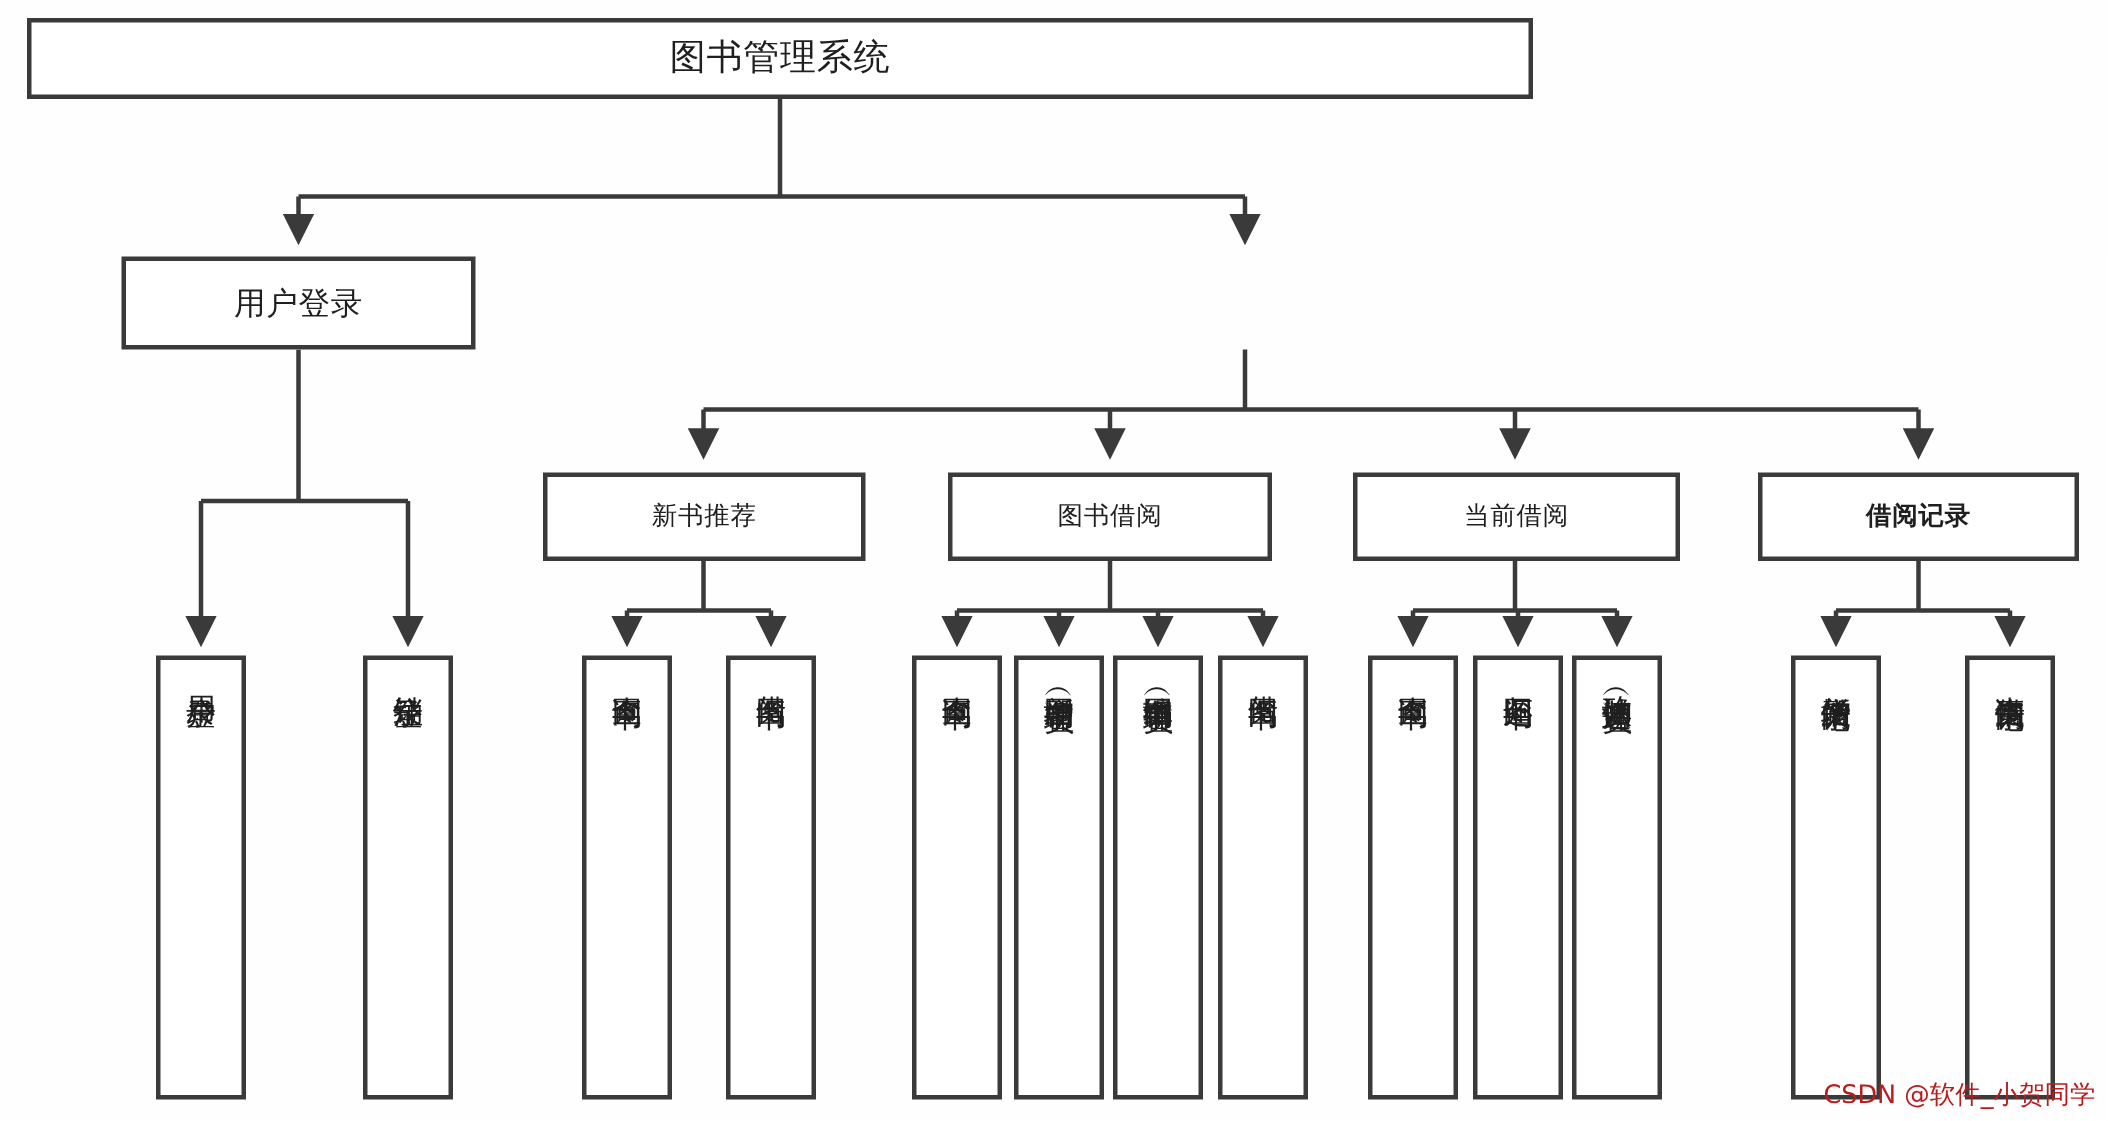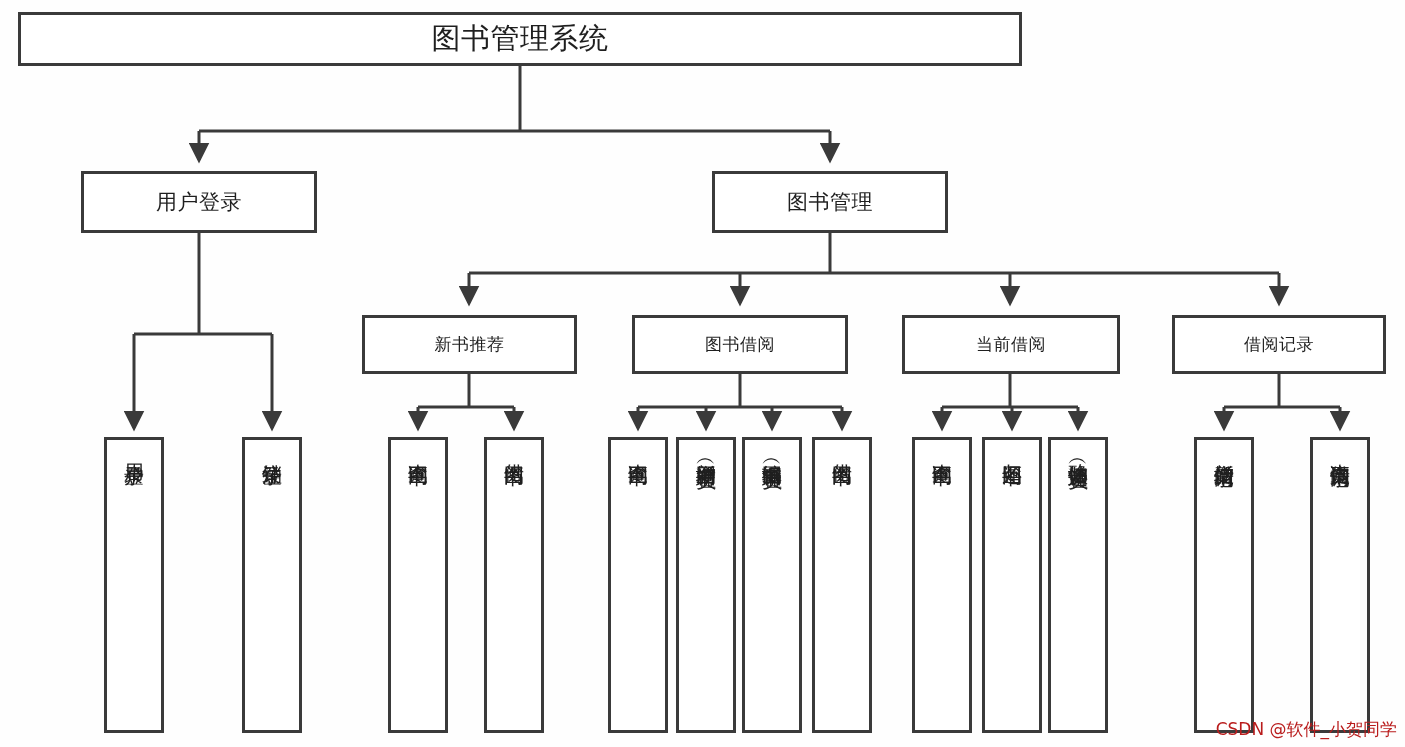--- a/index.html
+++ b/index.html
@@ -41,21 +41,21 @@
   }
   .node .label {
     font-size: 21px;
     line-height: 1.15;
     letter-spacing: 0.5px;
     color: #1f1f1f;
     white-space: nowrap;
   }
   
   .node.level0 { }
-  .node.level0 .label { font-size: 29px; }
+  .node.level0 .label { font-size: 24px; }
   .node.level1 .label { font-size: 21px; }
   .node.level2 .label { font-size: 17px; }
 
   
   .node.leaf {
     align-items: flex-start;
     justify-content: center;
     padding-top: 8px;
   }
   .node.leaf .label {
@@ -134,37 +134,34 @@
   </svg>
 
   <div class="node level0" style="left:18px; top:12px; width:1004px; height:54px;">
     <span class="label">图书管理系统</span>
   </div>
 
   <div class="node level1" style="left:81px; top:171px; width:236px; height:62px;">
     <span class="label">用户登录</span>
   </div>
 
-  <div class="node level1" style="left:712px; top:171px; width:236px; height:62px;">
-    <span class="label">图书管理</span>
-  </div>
 
   <div class="node level2" style="left:362px; top:315px; width:215px; height:59px;">
     <span class="label">新书推荐</span>
   </div>
 
   <div class="node level2" style="left:632px; top:315px; width:216px; height:59px;">
     <span class="label">图书借阅</span>
   </div>
 
   <div class="node level2" style="left:902px; top:315px; width:218px; height:59px;">
     <span class="label">当前借阅</span>
   </div>
 
-  <div class="node level2" style="left:1172px; top:315px; width:214px; height:59px;">
+  <div class="node level2" style="left:1172px; top:315px; width:214px; height:59px;font-weight:bold;">
     <span class="label">借阅记录</span>
   </div>
 
   <div class="node leaf" style="left:104px; top:437px; width:60px; height:296px;">
     <span class="label">用户登录</span>
   </div>
 
   <div class="node leaf" style="left:242px; top:437px; width:60px; height:296px;">
     <span class="label">注销登录</span>
   </div>

